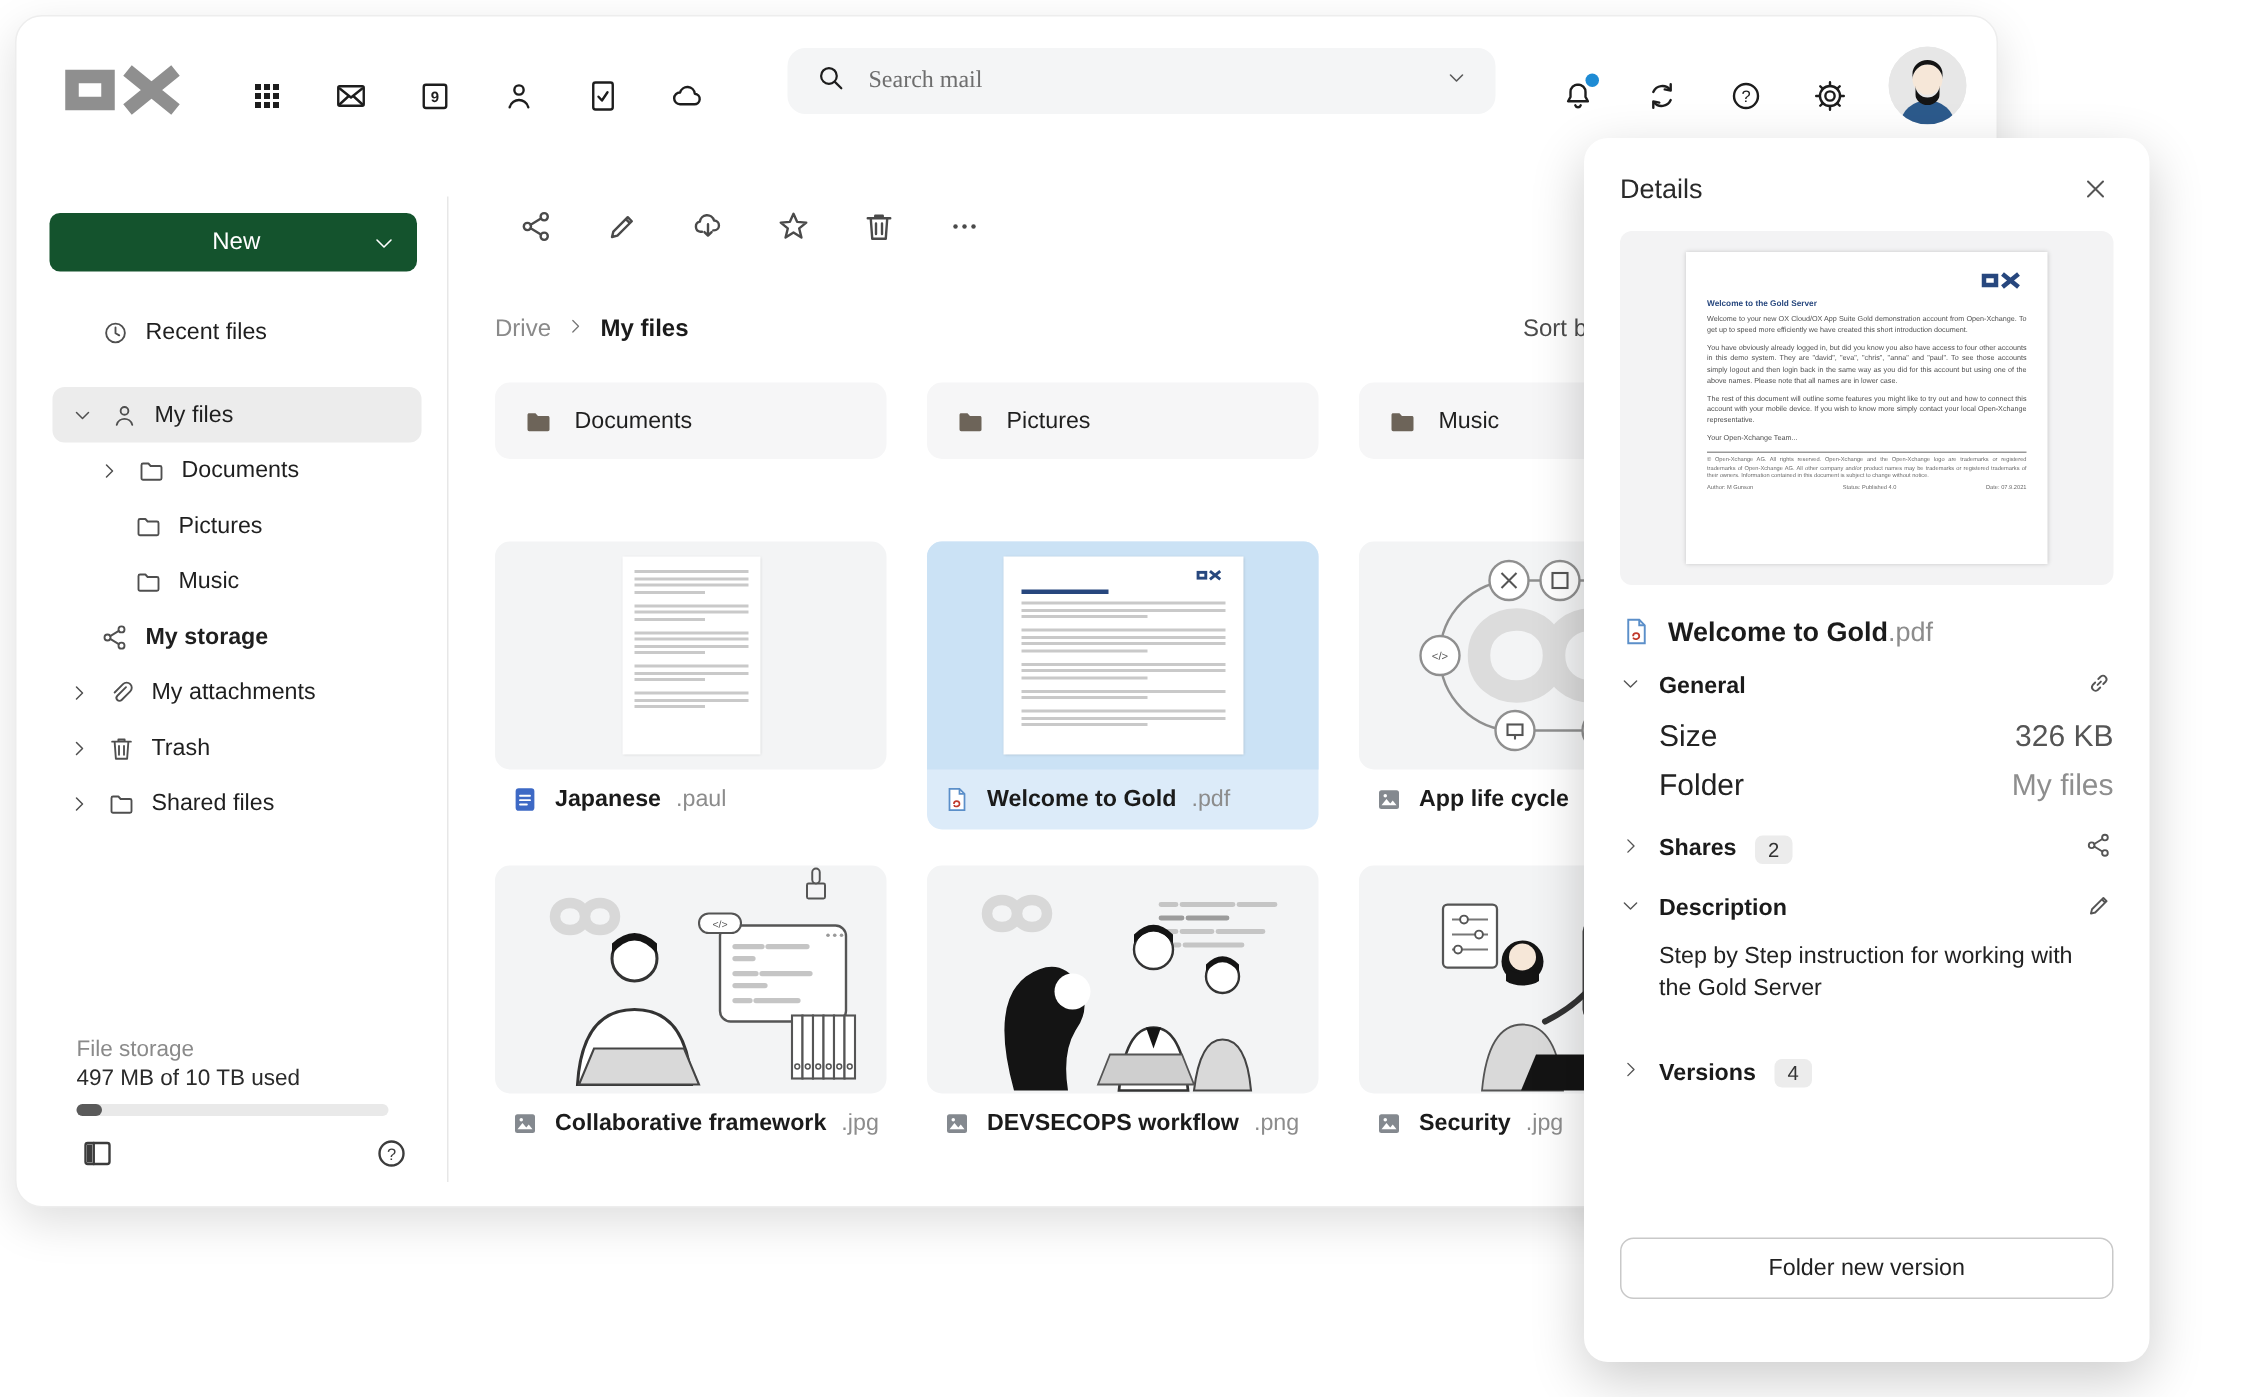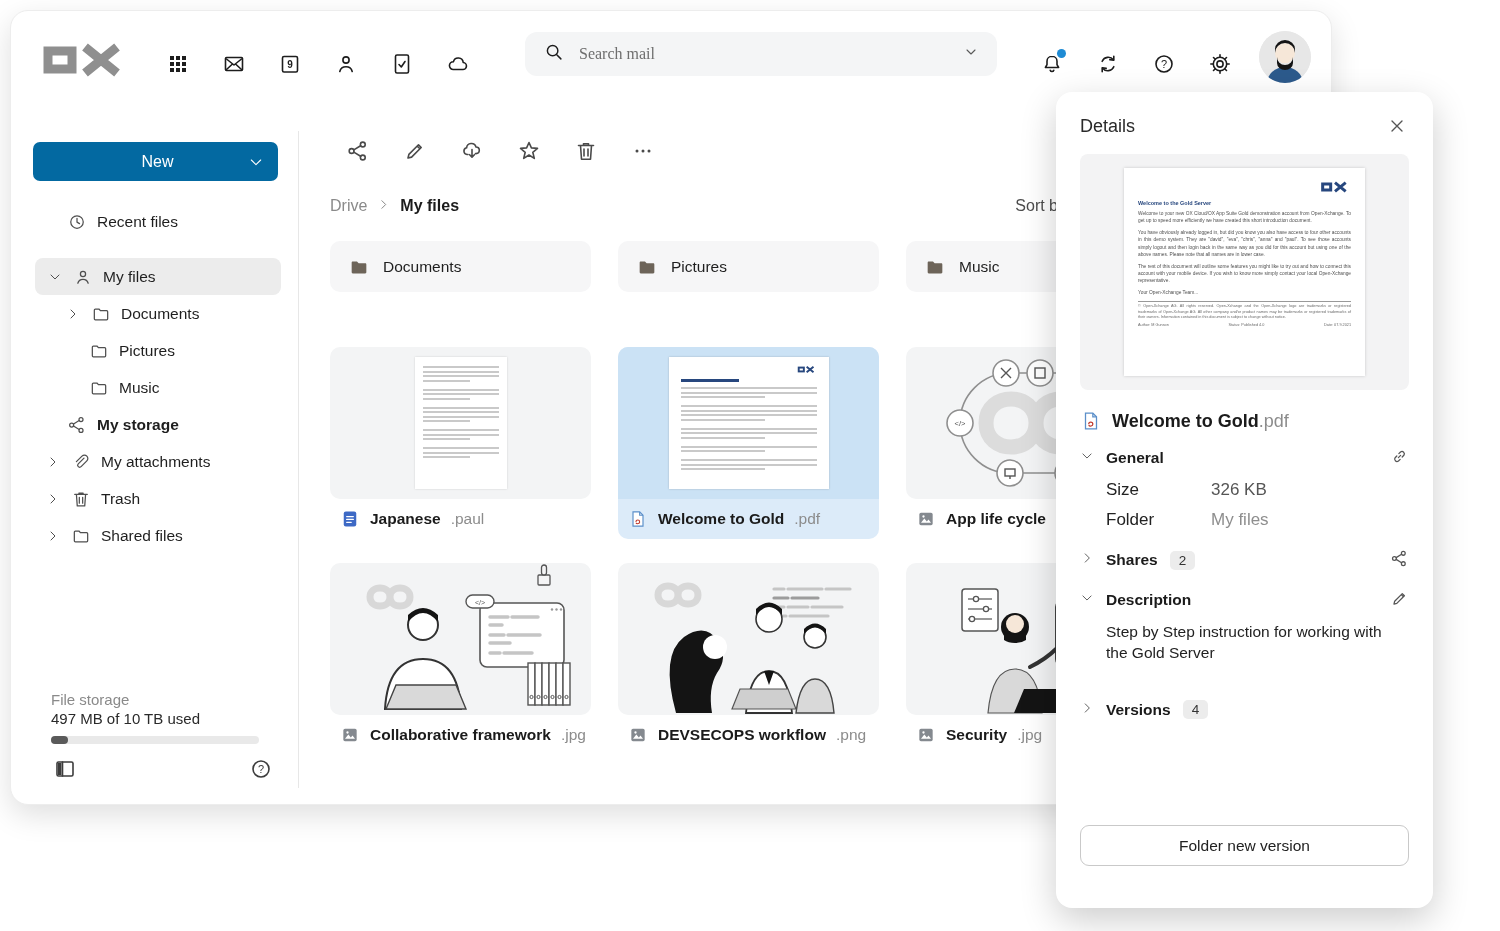--- a/index.html
+++ b/index.html
@@ -23,21 +23,21 @@
     font-family:Liberation Serif, serif; }
   .search input::placeholder { color:#6e6e6e; }
   .right-icons { position:absolute; left:1029px; top:41px; display:flex; gap:32px; }
   .bell-dot { position:absolute; right:-2px; top:-3px; width:9px; height:9px; border-radius:50%; background:#1e8bd4; }
   .avatar { position:absolute; left:1248px; top:20px; width:52px; height:52px; border-radius:50%;
     background:#e9e9e9; overflow:hidden; cursor:pointer; }
 
   
   .v-divider { position:absolute; left:287px; top:120px; bottom:16px; width:1px; background:#e7e7e7; }
   .sidebar { position:absolute; left:22px; top:131px; width:256px; }
-  .new-btn { width:245px; height:39px; background:#0369a1; color:#fff; border:none; border-radius:7px;
+  .new-btn { width:245px; height:39px; background:#14532d; color:#fff; border:none; border-radius:7px;
     font-size:16px; display:flex; align-items:center; cursor:pointer; font-family:"Liberation Sans", sans-serif; }
   .new-btn .lbl { flex:1; text-align:center; padding-left:34px; }
   .new-btn svg { width:16px; height:16px; margin-right:14px; }
   .new-btn .ic { stroke:#fff; }
   .nav { margin-top:22px; }
   .srow { height:37px; display:flex; align-items:center; gap:10px; font-size:15.5px; cursor:pointer; border-radius:8px; }
   .srow .exp { width:16px; height:16px; flex:0 0 16px; }
   .srow .exp svg { width:16px; height:16px; }
   .srow .sic { width:20px; height:20px; flex:0 0 20px; }
   .srow .sic svg { width:20px; height:20px; }
@@ -54,21 +54,21 @@
   .storage .t2 { color:#2a2a2a; margin-top:2px; }
   .sbar { margin-top:9px; width:100%; height:8px; background:#e9e9e9; border-radius:4px; }
   .sbar .fill { width:8%; height:8px; background:#5a5a5a; border-radius:4px; }
   .foot-l { position:absolute; left:42px; top:746px; }
   .foot-r { position:absolute; left:238px; top:746px; }
 
   
   .main { position:absolute; left:319px; top:128px; width:837px; }
   .toolbar { display:flex; gap:33px; padding-left:16px; height:24px; align-items:center; }
   .toolbar .icon-btn .ic { stroke:#4a4a4a; }
-  .crumbs { margin-top:34px; width:756px; display:flex; font-size:16px; }
+  .crumbs { margin-top:48px; width:756px; display:flex; font-size:16px; }
   .crumb-root { color:#8a8a8a; cursor:pointer; }
   .crumb-sep { margin:0 10px; }
   .crumb-sep svg { width:13px; height:13px; }
   .crumb-cur { font-weight:bold; color:#1b1b1b; }
   .sort { margin-left:auto; display:flex; align-items:center; gap:6px; color:#4c4c4c; cursor:pointer; }
   .sort svg { width:14px; height:14px; }
   .folders { margin-top:26px; display:flex; gap:27px; }
   .folder-tile { width:261px; height:51px; background:#f6f6f7; border-radius:10px; display:flex;
     align-items:center; gap:13px; padding:0 18px; font-size:15.5px; cursor:pointer; }
   .folder-tile svg { width:22px; height:22px; }
@@ -109,21 +109,21 @@
   .p-meta { display:flex; justify-content:space-between; font-size:3.8px; color:#6a6a6a; margin-top:2px; }
   .d-file { margin-top:20px; display:flex; align-items:center; gap:10px; font-size:18px; }
   .d-file svg { width:22px; height:22px; }
   .d-sec { margin-top:0; display:flex; align-items:center; gap:12px; height:40px; }
   .d-sec .exp svg { width:14px; height:14px; }
   .d-sec .s-lbl { font-weight:bold; font-size:15.5px; color:#1b1b1b; }
   .d-sec .trail { margin-left:auto; cursor:pointer; }
   .d-sec .trail svg { width:19px; height:19px; }
   .badge { background:#ececec; border-radius:5px; padding:2px 9px; font-size:13.5px; color:#333; }
   .g-rows { padding-left:26px; margin-top:2px; }
-  .g-row { display:flex; font-size:17px; margin-bottom:10px; }
+  .g-row { display:flex; font-size:20px; margin-bottom:10px;justify-content:space-between; }
   .g-row .k { width:105px; color:#222; }
   .g-row .v { color:#555; }
   .g-row .v.muted, .muted { color:#8e8e8e; }
   .desc-text { padding-left:26px; margin-top:2px; font-size:15.5px; line-height:1.35; color:#222; width:315px; }
   .upload-btn { position:absolute; left:24px; bottom:42px; width:329px; height:41px; background:#fff;
     border:1px solid #c9c9c9; border-radius:9px; font-size:15.5px; color:#222; cursor:pointer;
     font-family:"Liberation Sans", sans-serif; } .mt6 { margin-top:6px; } .mt26 { margin-top:26px; }
 </style>
 </head>
 <body>

